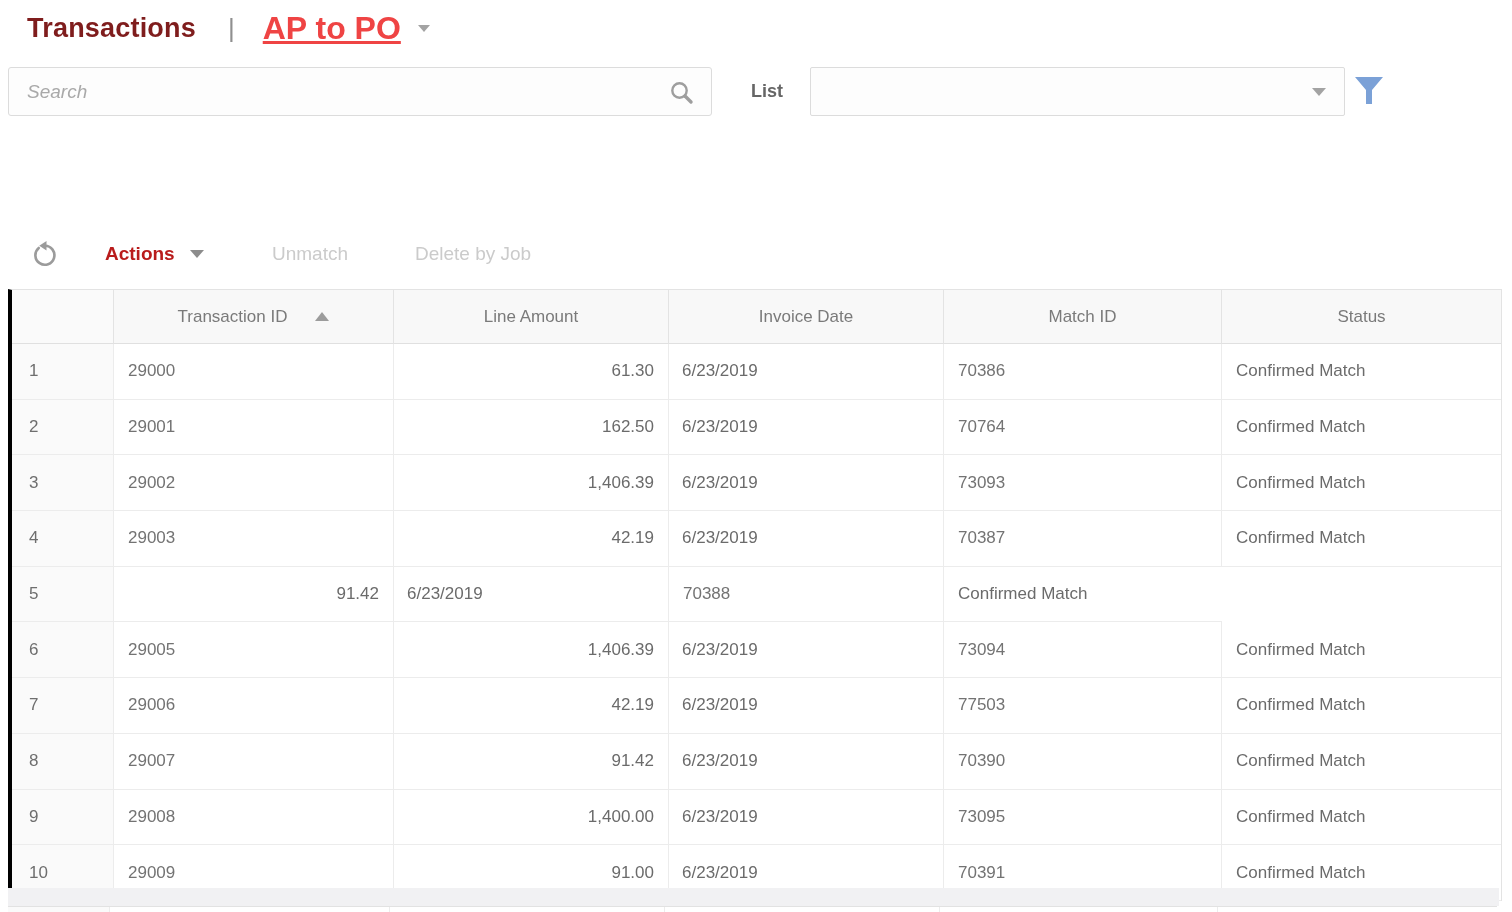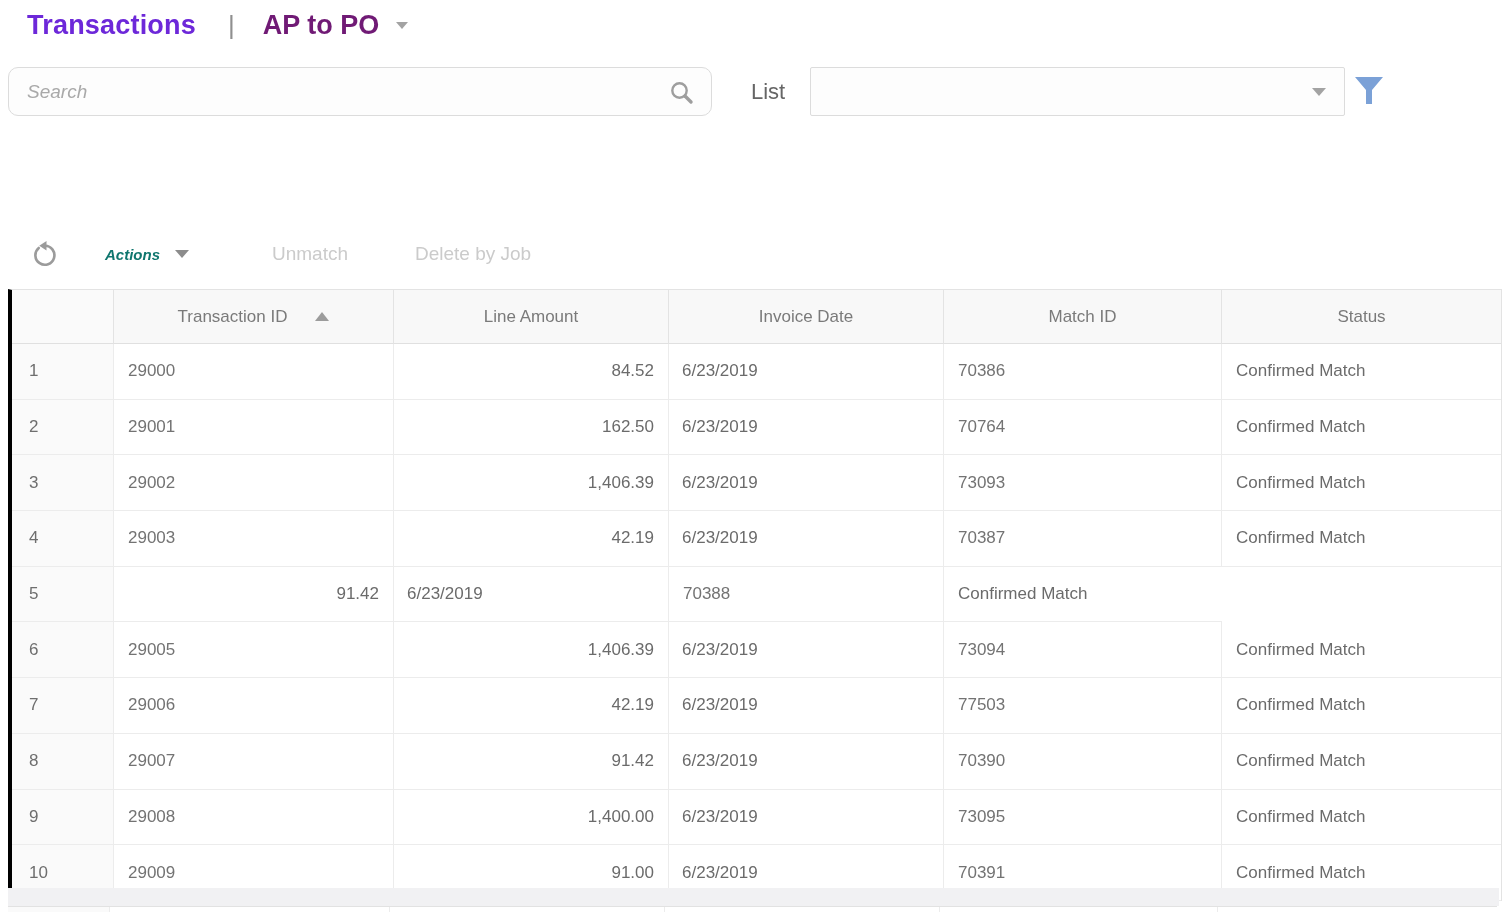--- a/index.html
+++ b/index.html
@@ -2,39 +2,39 @@
 <html><head>
 <meta charset="utf-8">
 <style>
   * { margin:0; padding:0; box-sizing:border-box; }
   html,body { width:1512px; height:912px; background:#fff; overflow:hidden;
               font-family:"Liberation Sans","DejaVu Sans",sans-serif; }
   .page { position:relative; width:1512px; height:912px; background:#fff; overflow:hidden; }
 
   
   .title-bar { position:absolute; left:27px; top:10px; display:flex; align-items:center; }
-  .title { font-size:27px; font-weight:bold; color:#6d28d9; letter-spacing:.2px; }
+  .title { font-size:27px; font-weight:bold; color:#7f1d1d; letter-spacing:.2px; }
   .title-sep { font-size:26px; color:#8f8f8f; font-weight:300; margin:0 28px 0 32px; }
   .view-sel { display:flex; align-items:center; cursor:pointer; }
-  .view-sel .lbl { font-size:27px; font-weight:bold; color:#701a75; }
+  .view-sel .lbl { font-size:32px; font-weight:bold; color:#ef4444;text-decoration:underline; }
   .caret-down { width:0; height:0; border-left:7px solid transparent; border-right:7px solid transparent;
                 border-top:8px solid #a3a3a3; display:inline-block; }
   .view-sel .caret-down { margin-left:17px; border-left-width:6px; border-right-width:6px; border-top-width:7px; }
 
   
   .search-wrap { position:absolute; left:8px; top:67px; width:704px; height:49px;
-                 border:1px solid #dcdcdc; border-radius:10px; background:#fdfdfd; }
+                 border:1px solid #dcdcdc; border-radius:3px; background:#fdfdfd; }
   .search-input { position:absolute; left:0; top:0; width:100%; height:100%; border:none; outline:none;
                   background:transparent; padding:0 48px 0 18px; font-size:19px; color:#555;
                   font-family:inherit; }
   .search-input::placeholder { color:#a9a9a9; font-style:italic; }
   .search-icon { position:absolute; right:16px; top:12px; }
 
   .list-label { position:absolute; left:751px; top:67px; height:49px; display:flex; align-items:center;
-                font-size:22px; font-weight:normal; color:#666; }
+                font-size:18px; font-weight:bold; color:#666; }
   .list-select { position:absolute; left:810px; top:67px; width:535px; height:49px;
                  border:1px solid #dcdcdc; border-radius:2px; background:#fdfdfd;
                  display:flex; align-items:center; justify-content:flex-end; padding-right:18px; cursor:pointer; }
   .list-select .list-value { flex:1; font-size:18px; color:#555; padding-left:14px; }
   .filter-btn { position:absolute; left:1351px; top:74px; width:36px; height:36px; border:none;
                 background:transparent; cursor:pointer; padding:0; }
 
   
   .filter-bar { position:absolute; left:0; top:141px; width:1512px; height:78px;
                 border-top:1px solid #e9e9e9; border-bottom:1px solid #e9e9e9; background:#fff; }
@@ -42,21 +42,21 @@
   .filter-item .f-label { position:absolute; top:12px; left:0; font-size:19px; font-weight:bold; color:#4f4f4f; white-space:nowrap; }
   .filter-item .f-value { position:absolute; top:44px; left:0; font-size:16px; color:#9e9e9e; white-space:nowrap; }
   .v-div { position:absolute; top:0; width:1px; height:100%; background:#e9e9e9; }
   .add-filter { position:absolute; left:663px; top:0; height:100%; display:flex; align-items:center; cursor:pointer; }
   .add-filter .af-text { font-size:19px; font-weight:bold; color:#5a5a5a; margin-left:13px; }
 
   
   .toolbar { position:absolute; left:0; top:219px; width:1512px; height:70px; display:flex; align-items:center; }
   .refresh-btn { position:absolute; left:30px; top:20px; width:30px; height:30px; border:none; background:transparent; cursor:pointer; padding:0; }
   .actions-btn { position:absolute; left:105px; top:0; height:100%; display:flex; align-items:center; cursor:pointer; }
-  .actions-btn .a-lbl { font-size:15px; font-weight:bold; color:#0f766e;font-style:italic; }
+  .actions-btn .a-lbl { font-size:19px; font-weight:bold; color:#b91c1c; }
   .actions-btn .caret-down { margin-left:15px; border-top-color:#8c8c8c; }
   .tb-btn { position:absolute; top:0; height:100%; border:none; background:transparent; font-size:19px;
             color:#cbcbcb; font-family:inherit; cursor:default; padding:0; }
   .tb-unmatch { left:272px; }
   .tb-delete { left:415px; }
 
   
   .table { position:absolute; left:8px; top:289px; width:1489px; box-sizing:content-box;
            border-left:4px solid #000000; border-right:1px solid #e3e3e3; border-top:1px solid #e3e3e3; }
   .grid-row { display:grid; grid-template-columns:102px 280px 275px 275px 278px 279px; }
@@ -157,21 +157,21 @@
       <div class="th">
         <span>Status</span>
       </div>
     </div>
     <div class="tbody">
     <div class="grid-row tr">
       <div class="td rownum">1</div>
       <div class="td link-cell">
         <a class="link">29000</a>
       </div>
-      <div class="td amount">84.52</div>
+      <div class="td amount">61.30</div>
       <div class="td date">6/23/2019</div>
       <div class="td link-cell">
         <a class="link">70386</a>
       </div>
       <div class="td status">Confirmed Match</div>
     </div>
 
     <div class="grid-row tr">
       <div class="td rownum">2</div>
       <div class="td link-cell">

